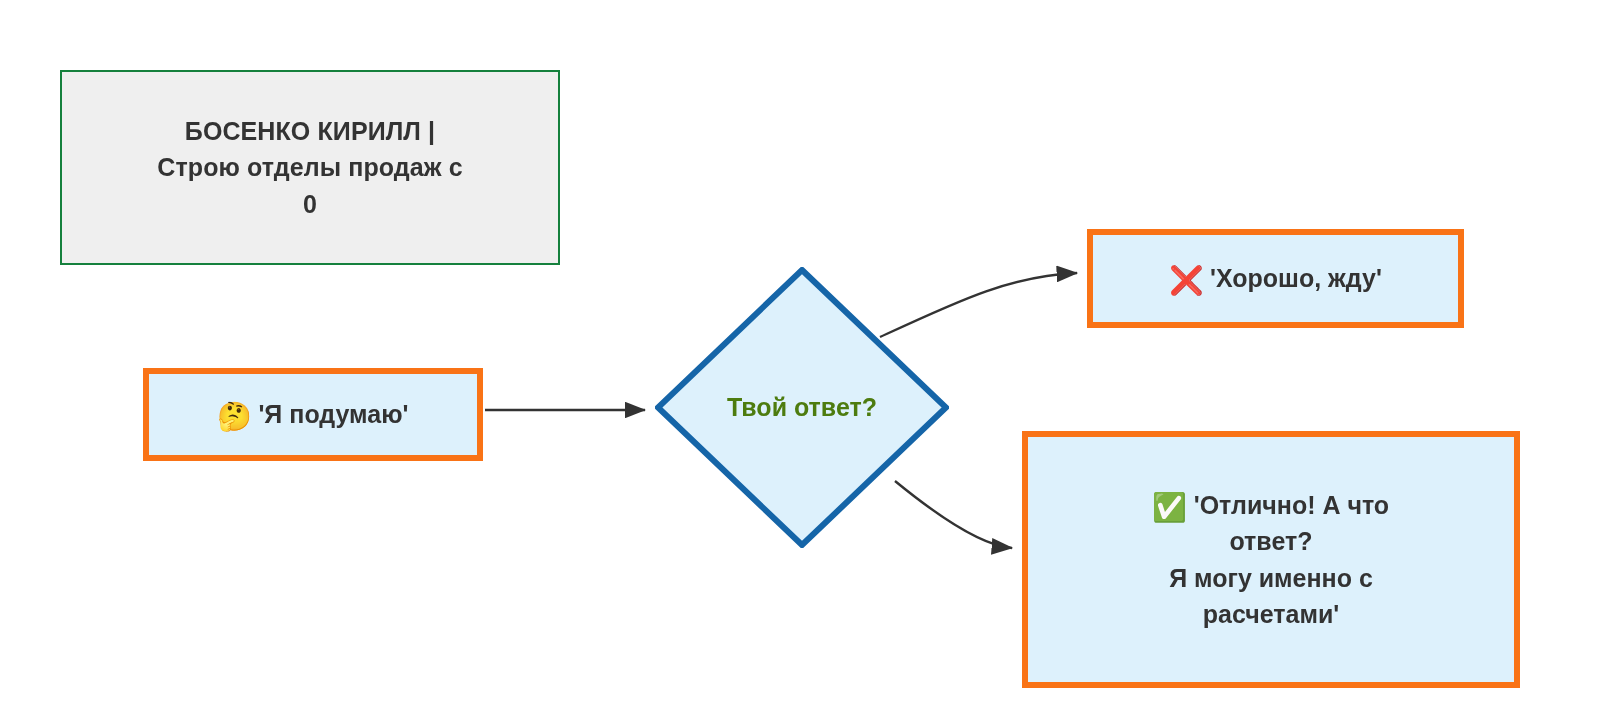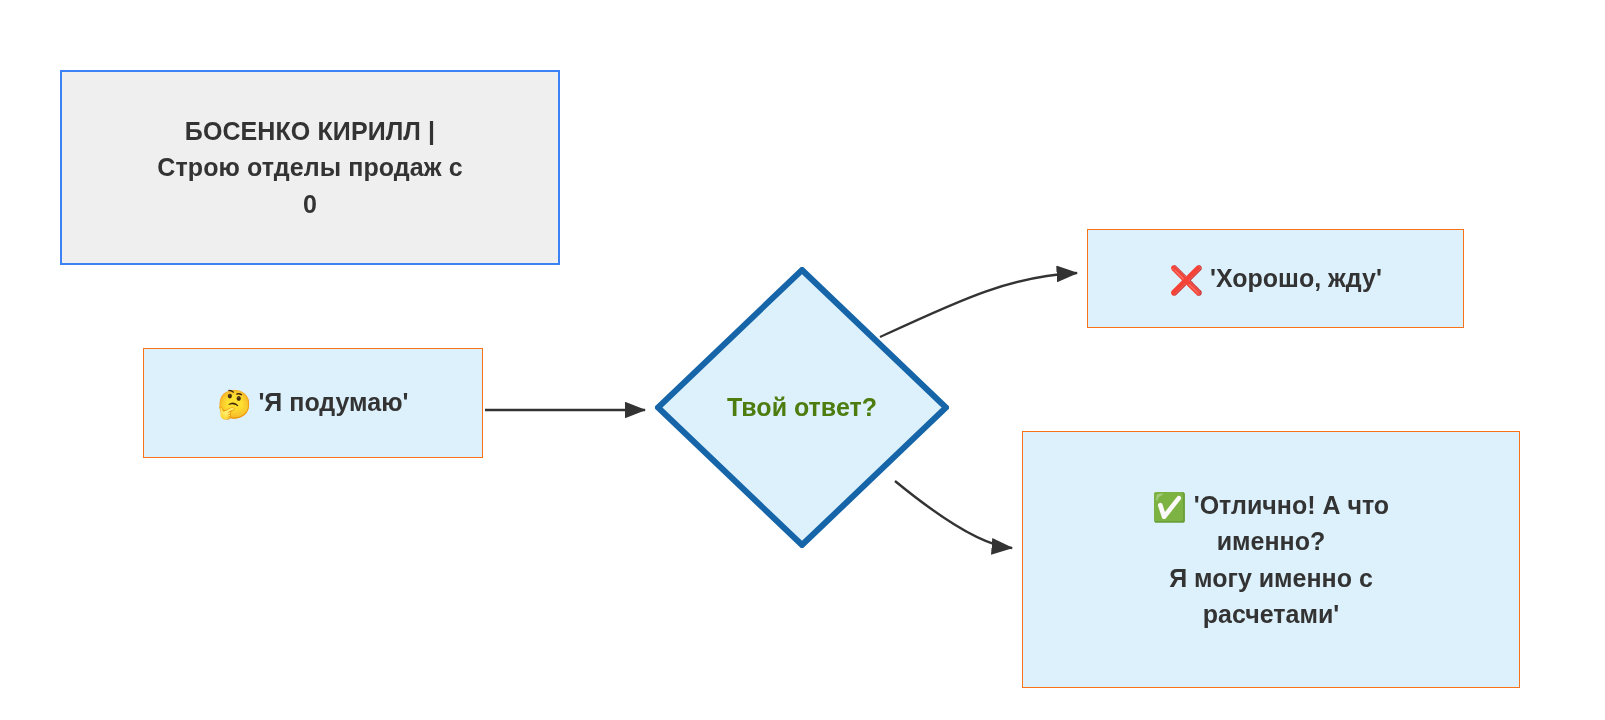--- a/index.html
+++ b/index.html
@@ -27,59 +27,59 @@
     color: #333333;
   }
 
   
   #header-node {
     left: 60px;
     top: 70px;
     width: 500px;
     height: 195px;
     background: #efefef;
-    border: 2px solid #3b82f6;
+    border: 2px solid #15803d;
   }
   #header-node .label {
     font-size: 25px;
     font-weight: 700;
     line-height: 1.45;
     color: #333333;
     letter-spacing: .1px;
     padding: 0 12px;
   }
   #header-node .label .line-1 { font-weight: 700; }
   #header-node .label .line-2 { font-weight: 700; }
   #header-node .label .line-3 { font-weight: 700; }
 
   
   .proc-box {
     background: #ddf1fc;
-    border: 1px solid #f97316;
+    border: 6px solid #f97316;
   }
   .proc-box .label {
     font-size: 25px;
     font-weight: 700;
     line-height: 1.5;
     color: #333333;
     padding: 0 14px;
     display: block;
   }
   .emoji {
     font-size: 28px;
     line-height: 1;
     vertical-align: -3px;
     margin-right: 6px;
   }
 
   #node-think {
     left: 143px;
-    top: 348px;
+    top: 368px;
     width: 340px;
-    height: 110px;
+    height: 93px;
   }
 
   #node-no {
     left: 1087px;
     top: 229px;
     width: 377px;
     height: 99px;
   }
 
   #node-yes {
@@ -163,19 +163,19 @@
 
   <div class="node proc-box" id="node-no">
     <div class="label">
       <span class="emoji">❌</span><span>'Хорошо, жду'</span>
     </div>
   </div>
 
   <div class="node proc-box" id="node-yes">
     <div class="label">
       <span class="emoji">✅</span><span>'Отлично! А что</span><br>
-      <span>именно?</span><br>
+      <span>ответ?</span><br>
       <span>Я могу именно с</span><br>
       <span>расчетами'</span>
     </div>
   </div>
 
 </div>
 
 </body></html>

